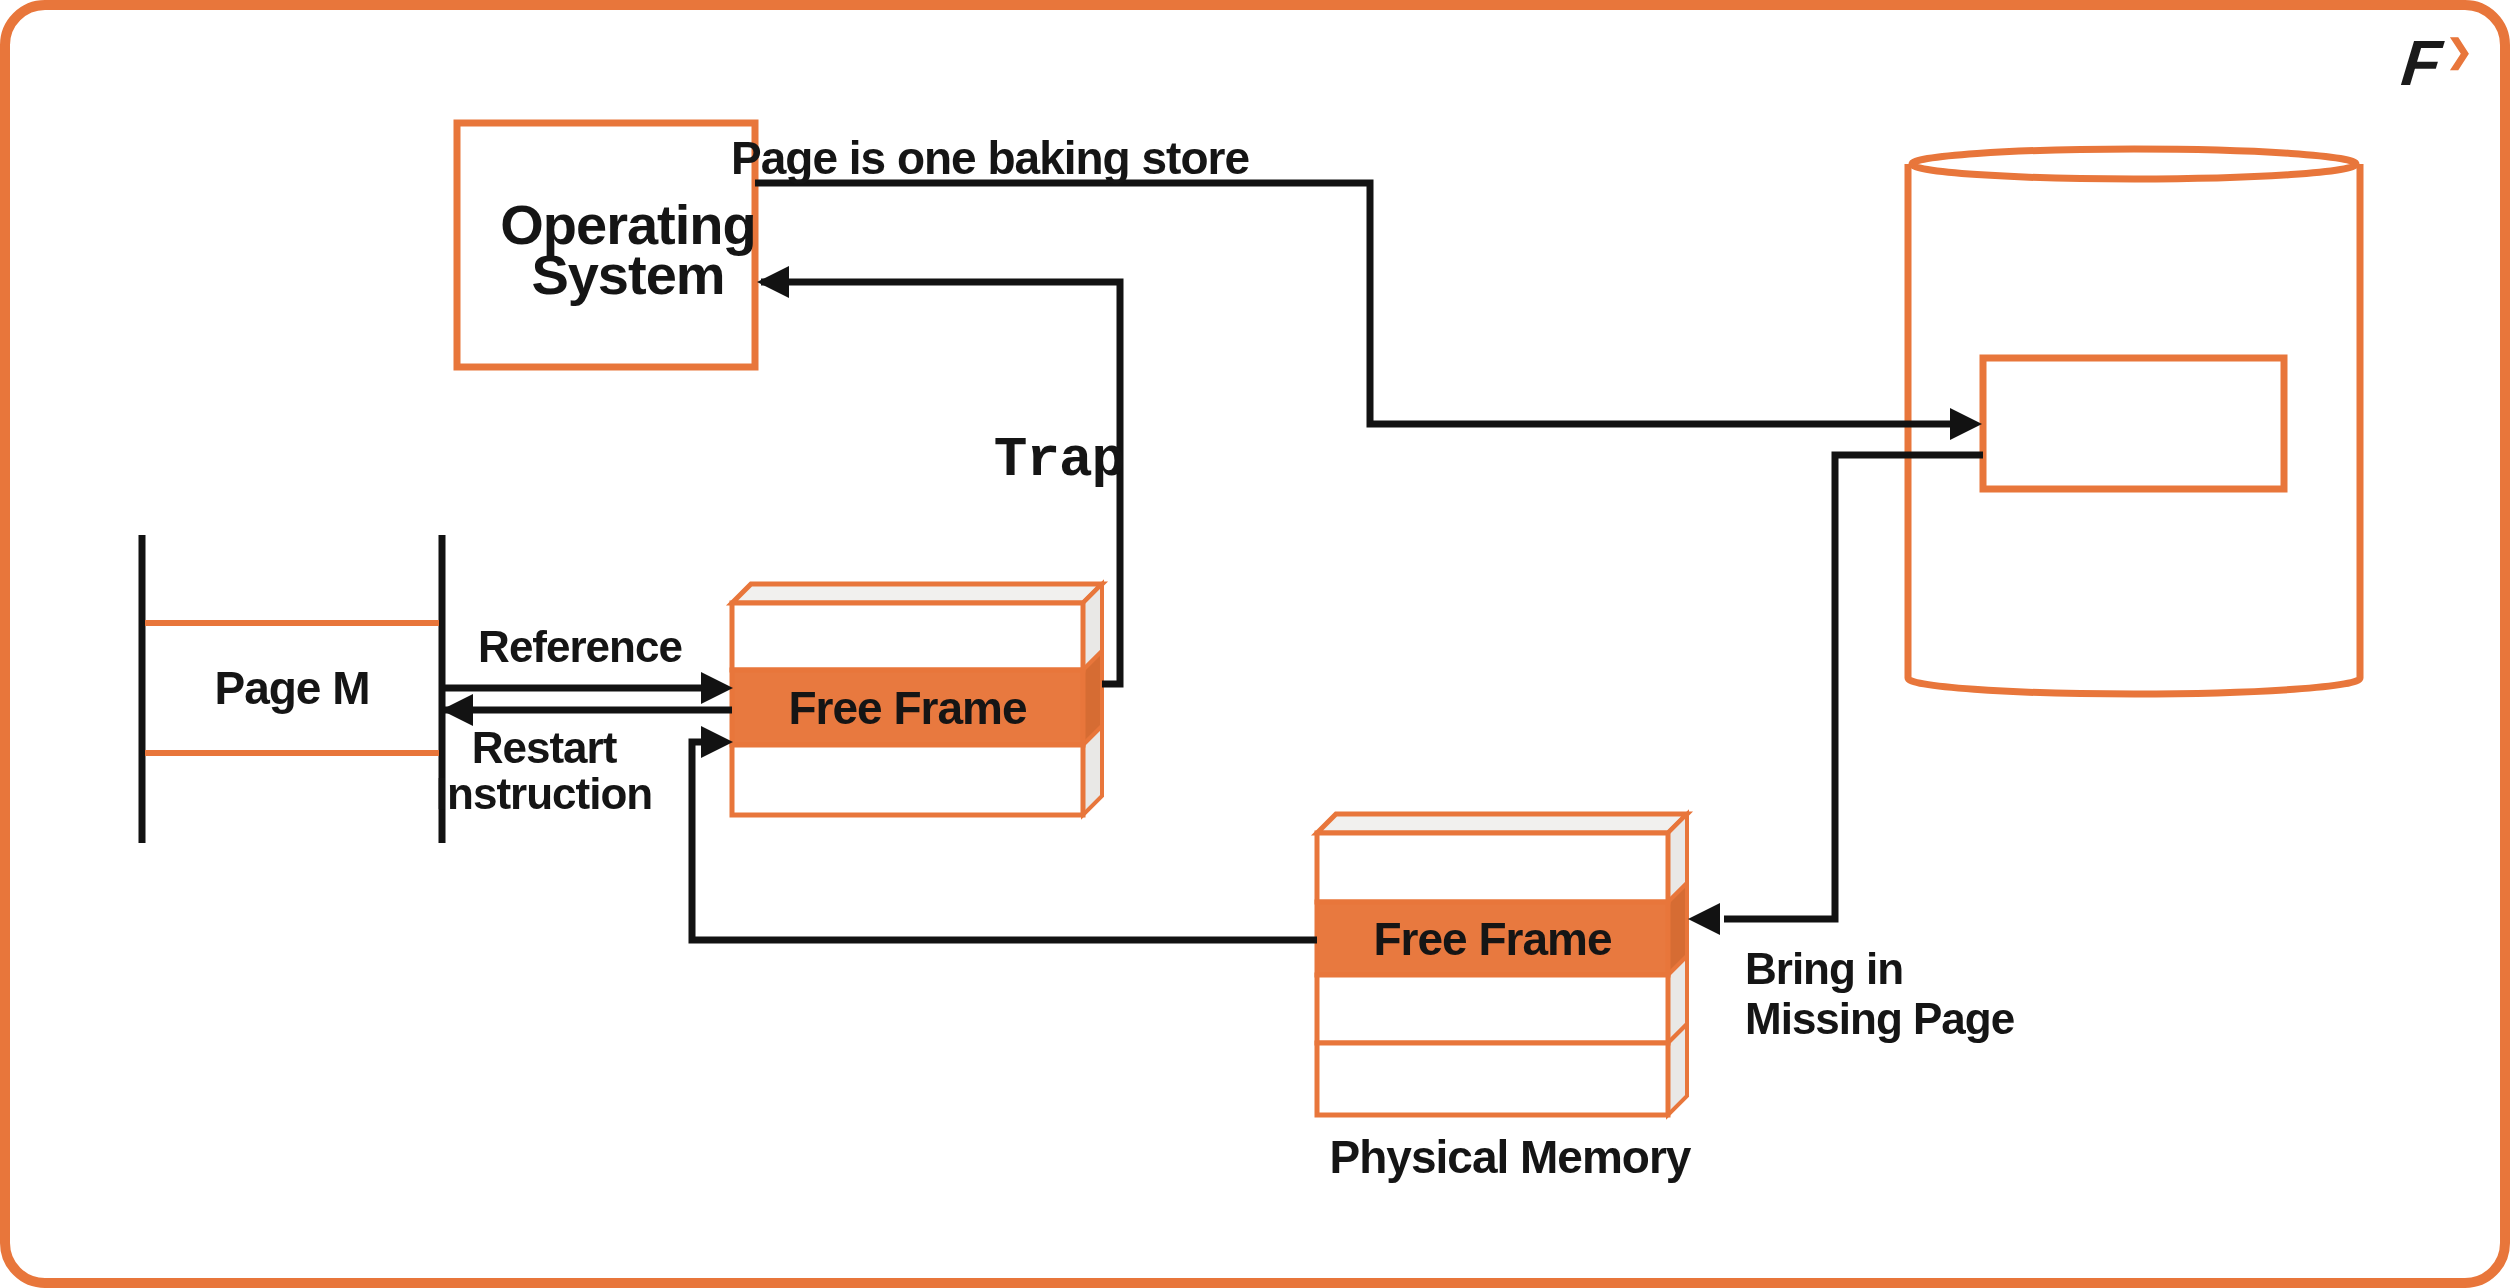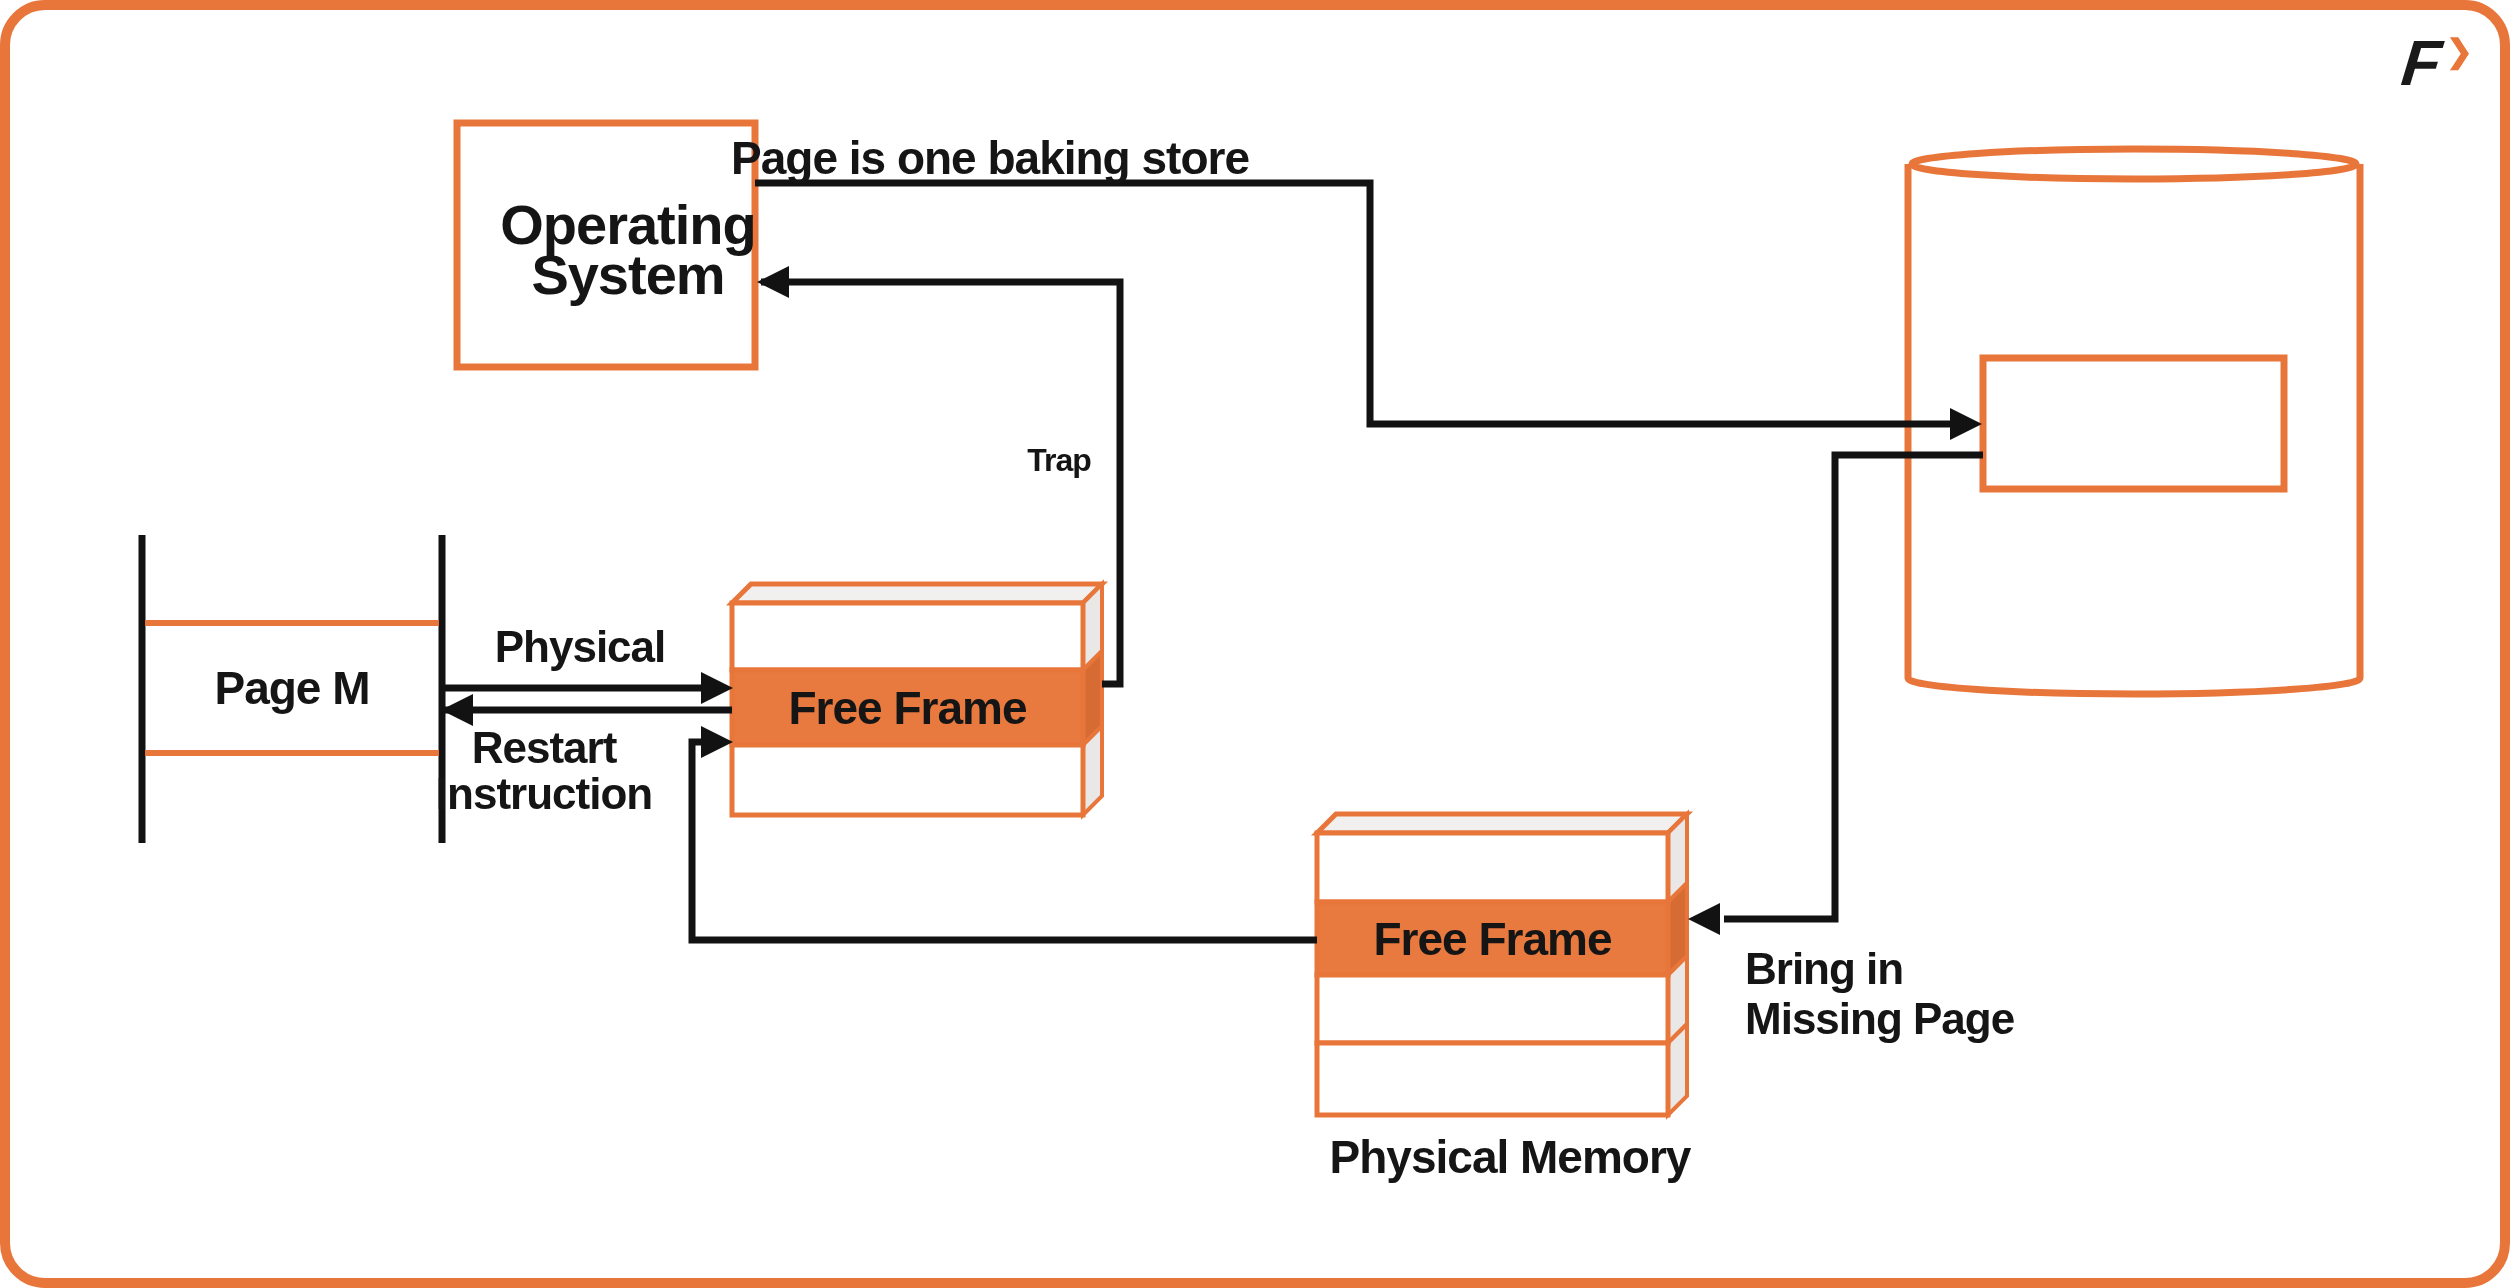--- a/index.html
+++ b/index.html
@@ -97,25 +97,25 @@
       <polygon points="733,742 701,726 701,758"></polygon>
       <polygon points="1688,919 1720,903 1720,935"></polygon>
     </g>
   </svg>
 
   <div class="label" style="left:479px;top:200px;width:298px;font-size:56px;line-height:50px;">Operating
 System</div>
 
   <div class="label" style="left:690px;top:133px;width:600px;font-size:46px;line-height:50px;">Page is one baking store</div>
 
-  <div class="label" style="left:959px;top:435px;width:200px;font-size:32px;line-height:50px;">Trap</div>
+  <div class="label" style="left:959px;top:435px;width:200px;font-size:56px;line-height:50px;font-family:Liberation Mono, monospace;">Trap</div>
 
   <div class="label" style="left:142px;top:663px;width:300px;font-size:46px;line-height:50px;">Page M</div>
 
-  <div class="label" style="left:430px;top:622px;width:300px;font-size:44px;line-height:50px;">Physical</div>
+  <div class="label" style="left:430px;top:622px;width:300px;font-size:44px;line-height:50px;">Reference</div>
 
   <div class="label" style="left:394px;top:725px;width:300px;font-size:44px;line-height:46px;">Restart
 Instruction</div>
 
   <div class="cellText" style="left:732px;top:670px;width:351px;height:75px;font-size:46px;">Free Frame</div>
 
   <div class="cellText" style="left:1317px;top:902px;width:351px;height:73px;font-size:46px;">Free Frame</div>
 
 
   <div class="label" style="left:1745px;top:944px;width:420px;font-size:44px;line-height:50px;text-align:left;">Bring in

